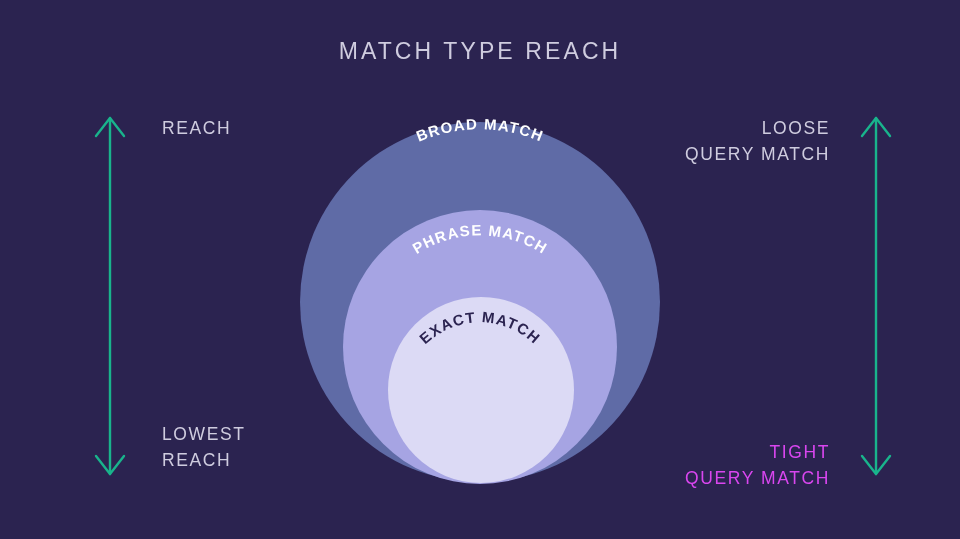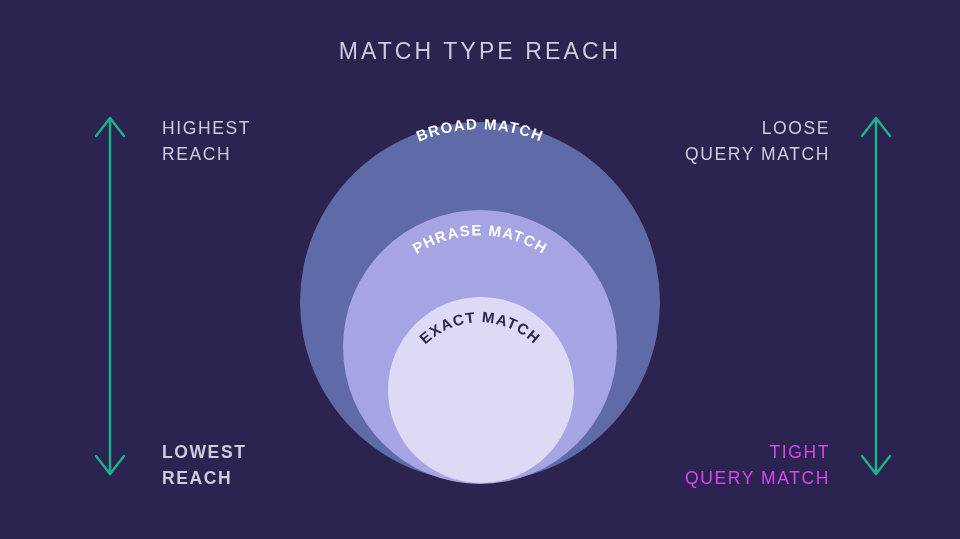--- a/index.html
+++ b/index.html
@@ -40,21 +40,21 @@
     font-size: 17.5px;
     letter-spacing: 1.6px;
     line-height: 26px;
     color: #cfccdf;
     white-space: nowrap;
     font-weight: 400;
   }
   .side-label .line { display: block; }
 
   .label-left-top     { left: 162px; top: 115px;  text-align: left; }
-  .label-left-bottom  { left: 162px; top: 439px;  text-align: left; font-weight: bold; }
+  .label-left-bottom  { left: 162px; top: 421px;  text-align: left; }
   .label-right-top    { right: 130px; top: 115px; text-align: right; }
   .label-right-bottom { right: 130px; top: 439px; text-align: right; }
 
   
   .arrow-svg { position: absolute; overflow: visible; }
   .arrow-left  { left: 92px;  top: 112px; }
   .arrow-right { left: 858px; top: 112px; }
 
   
   .circles {
@@ -119,21 +119,20 @@
 
   <svg class="arrow-svg arrow-right" width="36" height="368" viewBox="0 0 36 368">
     <g stroke="#19b48c" stroke-width="2.4" fill="none" stroke-linecap="round" stroke-linejoin="round">
       <line x1="18" y1="6" x2="18" y2="362"></line>
       <polyline points="4,24 18,6 32,24"></polyline>
       <polyline points="4,344 18,362 32,344"></polyline>
     </g>
   </svg>
 
   <div class="side-label label-left-top" style="color: rgb(207, 204, 223);">
-    <span class="line">HIGHEST</span>
     <span class="line">REACH</span>
   </div>
   <div class="side-label label-left-bottom" style="color: rgb(207, 204, 223);">
     <span class="line">LOWEST</span>
     <span class="line">REACH</span>
   </div>
 
   <div class="side-label label-right-top" style="color: rgb(207, 204, 223);">
     <span class="line">LOOSE</span>
     <span class="line">QUERY MATCH</span>

